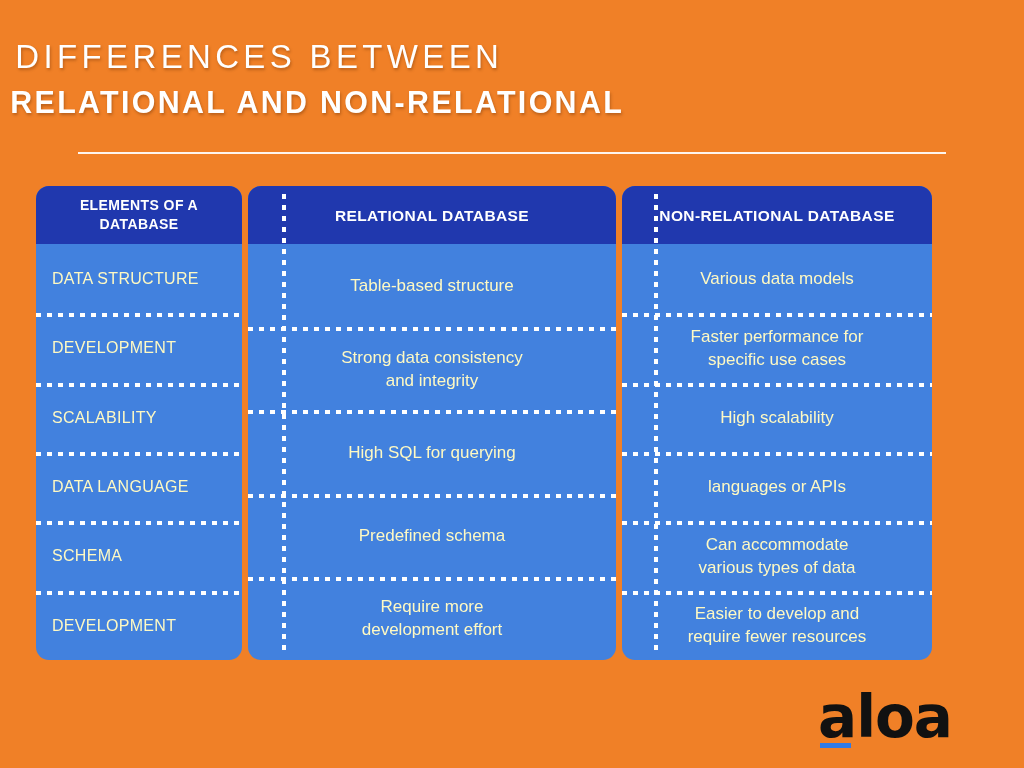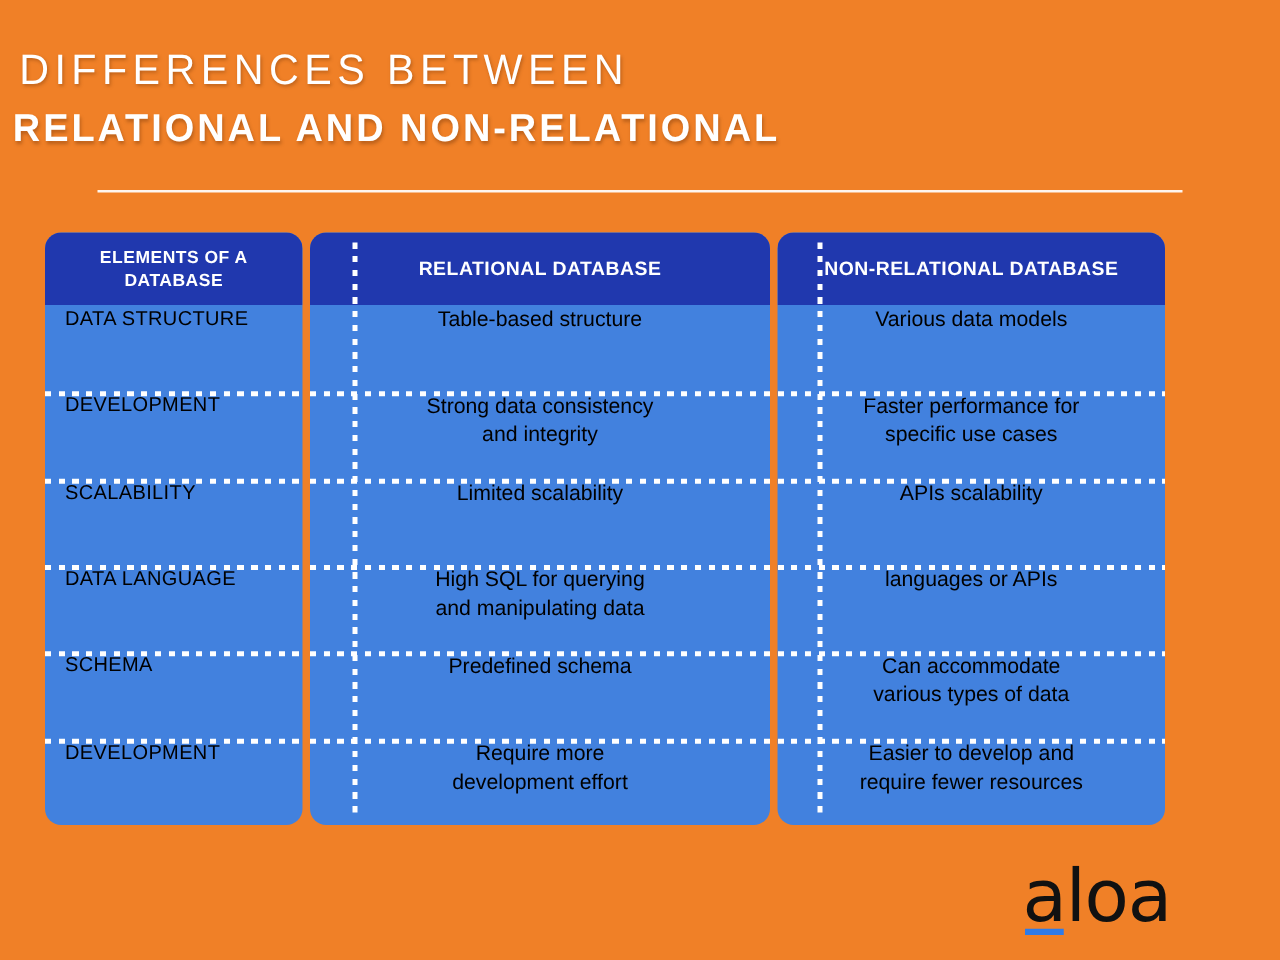--- a/index.html
+++ b/index.html
@@ -102,21 +102,22 @@
 
   .column-body {
     flex: 1;
     display: flex;
     flex-direction: column;
   }
 
   .body-cell {
     flex: 1;
     display: flex;
-    color: #000000;
+    align-items: center;
+    color: #fef9c3;
     font-size: 17px;
     line-height: 23px;
     position: relative;
   }
 
   
   .body-cell + .body-cell::before {
     content: "";
     position: absolute;
     left: 0; right: 0; top: 0;
@@ -165,21 +166,21 @@
     position: absolute;
     left: 818px;
     top: 688px;
     width: 130px;
     height: 62px;
   }
 
   #logo-wordmark {
     font-family: "DejaVu Sans", sans-serif;
     font-size: 58px;
-    font-weight: 400;
+    font-weight: 700;
     color: #111111;
     line-height: 58px;
     letter-spacing: -1px;
   }
 
   #logo-underline {
     position: absolute;
     left: 2px;
     bottom: 2px;
     width: 31px;
@@ -231,27 +232,21 @@
           </span>
         </div>
       <div class="body-cell">
           <span>
             <span class="cell-text">Strong data consistency</span>
             <span class="cell-text">and integrity</span>
           </span>
         </div>
       <div class="body-cell">
           <span>
-            <span class="cell-text">Limited scalability</span>
-          </span>
-        </div>
-      <div class="body-cell">
-          <span>
             <span class="cell-text">High SQL for querying</span>
-            <span class="cell-text">and manipulating data</span>
           </span>
         </div>
       <div class="body-cell">
           <span>
             <span class="cell-text">Predefined schema</span>
           </span>
         </div>
       <div class="body-cell">
           <span>
             <span class="cell-text">Require more</span>
@@ -270,21 +265,21 @@
           </span>
         </div>
       <div class="body-cell">
           <span>
             <span class="cell-text">Faster performance for</span>
             <span class="cell-text">specific use cases</span>
           </span>
         </div>
       <div class="body-cell">
           <span>
-            <span class="cell-text">APIs scalability</span>
+            <span class="cell-text">High scalability</span>
           </span>
         </div>
       <div class="body-cell">
           <span>
             <span class="cell-text">languages or APIs</span>
           </span>
         </div>
       <div class="body-cell">
           <span>
             <span class="cell-text">Can accommodate</span>

